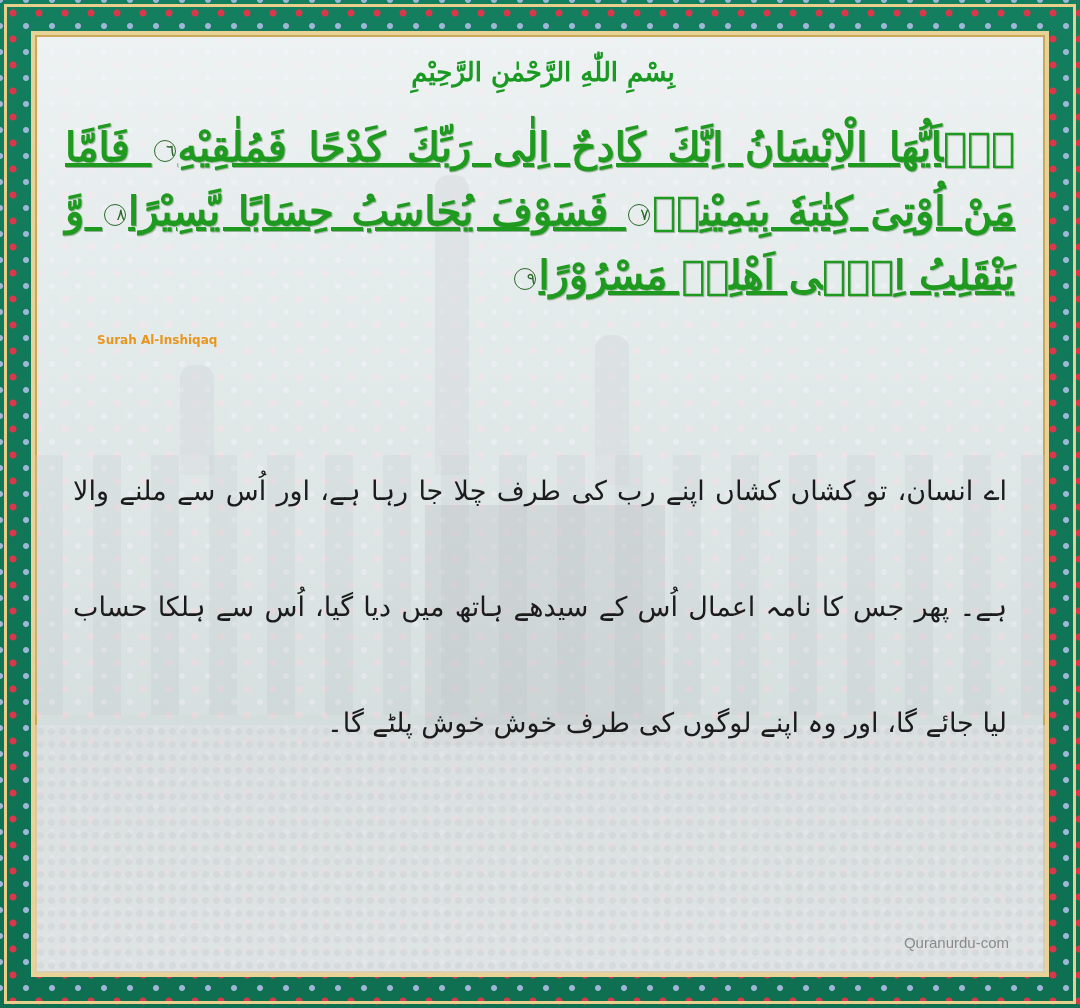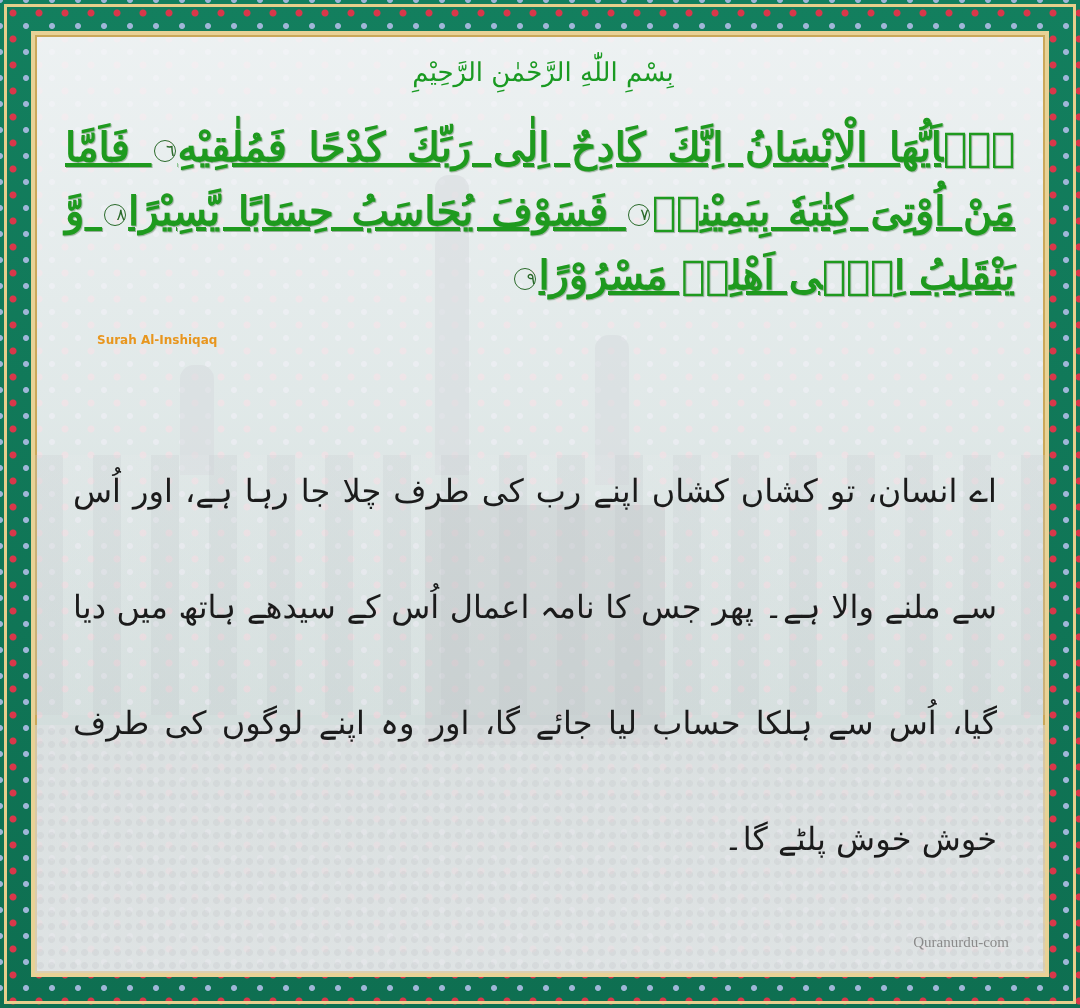--- a/index.html
+++ b/index.html
@@ -51,21 +51,21 @@
   .bg-crowd {
     position: absolute; left: 0; right: 0; top: 690px; bottom: 0;
     background:
       radial-gradient(circle, rgba(190,192,196,0.25) 0 3px, transparent 4px) 0 0/11px 13px,
       linear-gradient(rgba(225,226,228,0.5), rgba(232,233,235,0.6));
   }
 
   .bismillah {
     position: absolute; left: 0; right: 0; top: 22px;
     text-align: center; direction: rtl;
-    color: #1a9a22; font-family: "DejaVu Serif", serif; font-weight: normal;
+    color: #1a9a22; font-family: "DejaVu Serif", serif; font-weight: bold;
     font-size: 26px;
     padding-left: 6px;
   }
   .arabic {
     position: absolute; left: 30px; right: 30px; top: 80px;
     direction: rtl; text-align: justify; text-align-last: right;
     color: #1e9a1e; font-family: "DejaVu Serif", serif; font-weight: bold;
     font-size: 40px; line-height: 64px;
     text-shadow: 1px 1px 1px rgba(0,60,0,0.35);
     text-decoration: underline;
@@ -75,35 +75,35 @@
     width: 20px; height: 20px; border: 1.5px solid #2a6a2a; border-radius: 50%;
     text-align: center; color: #2a6a2a; vertical-align: middle;
     text-shadow: none; font-weight: normal; margin: 0 2px;
   }
   .surah-name {
     position: absolute; left: 62px; top: 298px;
     color: #e8961e; font-family: "DejaVu Sans", sans-serif; font-weight: bold;
     font-size: 12px;
   }
   .urdu {
-    position: absolute; left: 38px; right: 48px; top: 398px;
+    position: absolute; left: 38px; right: 38px; top: 398px;
     direction: rtl; text-align: justify; text-align-last: right;
     color: #1b1b1b; font-family: "DejaVu Serif", serif;
-    font-size: 32px; line-height: 116px;
+    font-size: 27px; line-height: 116px;
     margin: 0;
   }
   .english {
     position: absolute; left: 32px; right: 24px; top: 723px;
     color: #262626; font-family: "Liberation Sans", sans-serif; font-weight: bold;
     font-size: 26px; line-height: 50px; letter-spacing: 0.6px;
     text-align: justify; word-spacing: 2px;
   }
   .watermark {
     position: absolute; right: 36px; bottom: 22px;
-    color: #8a8a8a; font-family: Liberation Serif, serif; font-size: 15px;
+    color: #8a8a8a; font-family: Liberation Sans, sans-serif; font-size: 15px;
   }
 </style>
 </head>
 <body>
 
 <div class="card">
   <div class="frame"></div>
   <div class="inner">
     <div class="bg-minaret" style="left:400px;top:140px;height:300px;"></div>
     <div class="bg-minaret" style="left:560px;top:300px;height:150px;"></div>

